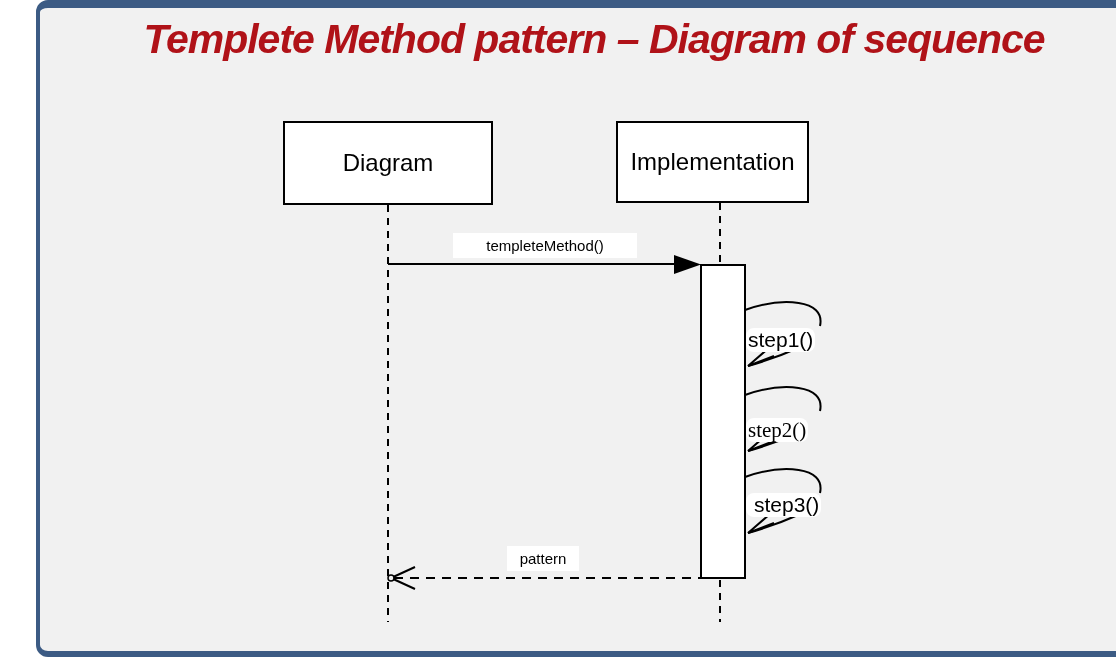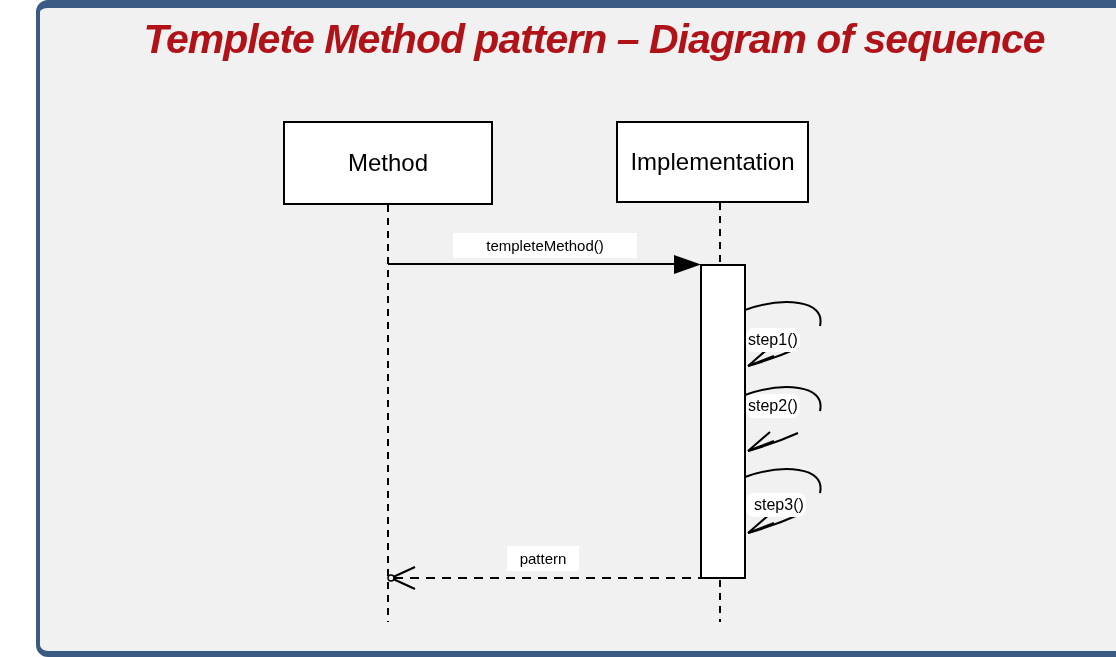--- a/index.html
+++ b/index.html
@@ -71,23 +71,23 @@
     background: #ffffff;
     color: #000000;
     font-size: 15px;
     line-height: 25px;
     white-space: nowrap;
     z-index: 6;
     padding: 0 2px;
   }
   .lbl-call   { left: 417px; top: 233px; width: 180px; text-align: center; }
   .lbl-return { left: 471px; top: 546px; width: 68px;  text-align: center; }
-  .lbl-step   { left: 710px; font-size: 16px; line-height: 24px; border-radius: 8px; }
+  .lbl-step   { left: 710px; font-size: 21px; line-height: 24px; border-radius: 8px; }
   .lbl-step1  { top: 328px; }
-  .lbl-step2  { top: 394px; }
+  .lbl-step2  { top: 418px; font-family: Liberation Serif, serif; }
   .lbl-step3  { top: 493px; padding-left: 8px; }
 </style>
 </head>
 <body>
 
 <div id="stage">
 
   <div class="page-bg"></div>
 
   <div class="title">Templete Method pattern – Diagram of sequence</div>
@@ -113,21 +113,21 @@
     <path d="M 709,395 C 746,382 790,384 784,411" fill="none" stroke="#000" stroke-width="2"></path>
     <path d="M 762,433 C 742,442 726,447 712,451" fill="none" stroke="#000" stroke-width="2"></path>
     <path d="M 712,451 L 738,441 M 712,451 L 734,432" fill="none" stroke="#000" stroke-width="2"></path>
 
     <path d="M 709,477 C 746,464 790,466 784,493" fill="none" stroke="#000" stroke-width="2"></path>
     <path d="M 762,515 C 742,524 726,529 712,533" fill="none" stroke="#000" stroke-width="2"></path>
     <path d="M 712,533 L 738,523 M 712,533 L 734,514" fill="none" stroke="#000" stroke-width="2"></path>
   </svg>
 
   <div class="lifeline-box box-client">
-    <span>Method</span>
+    <span>Diagram</span>
   </div>
   <div class="lifeline-box box-impl">
     <span>Implementation</span>
   </div>
 
   <div class="msg-label lbl-call">templeteMethod()</div>
 
   <div class="msg-label lbl-step lbl-step1">step1()</div>
 
   <div class="msg-label lbl-step lbl-step2">step2()</div>

